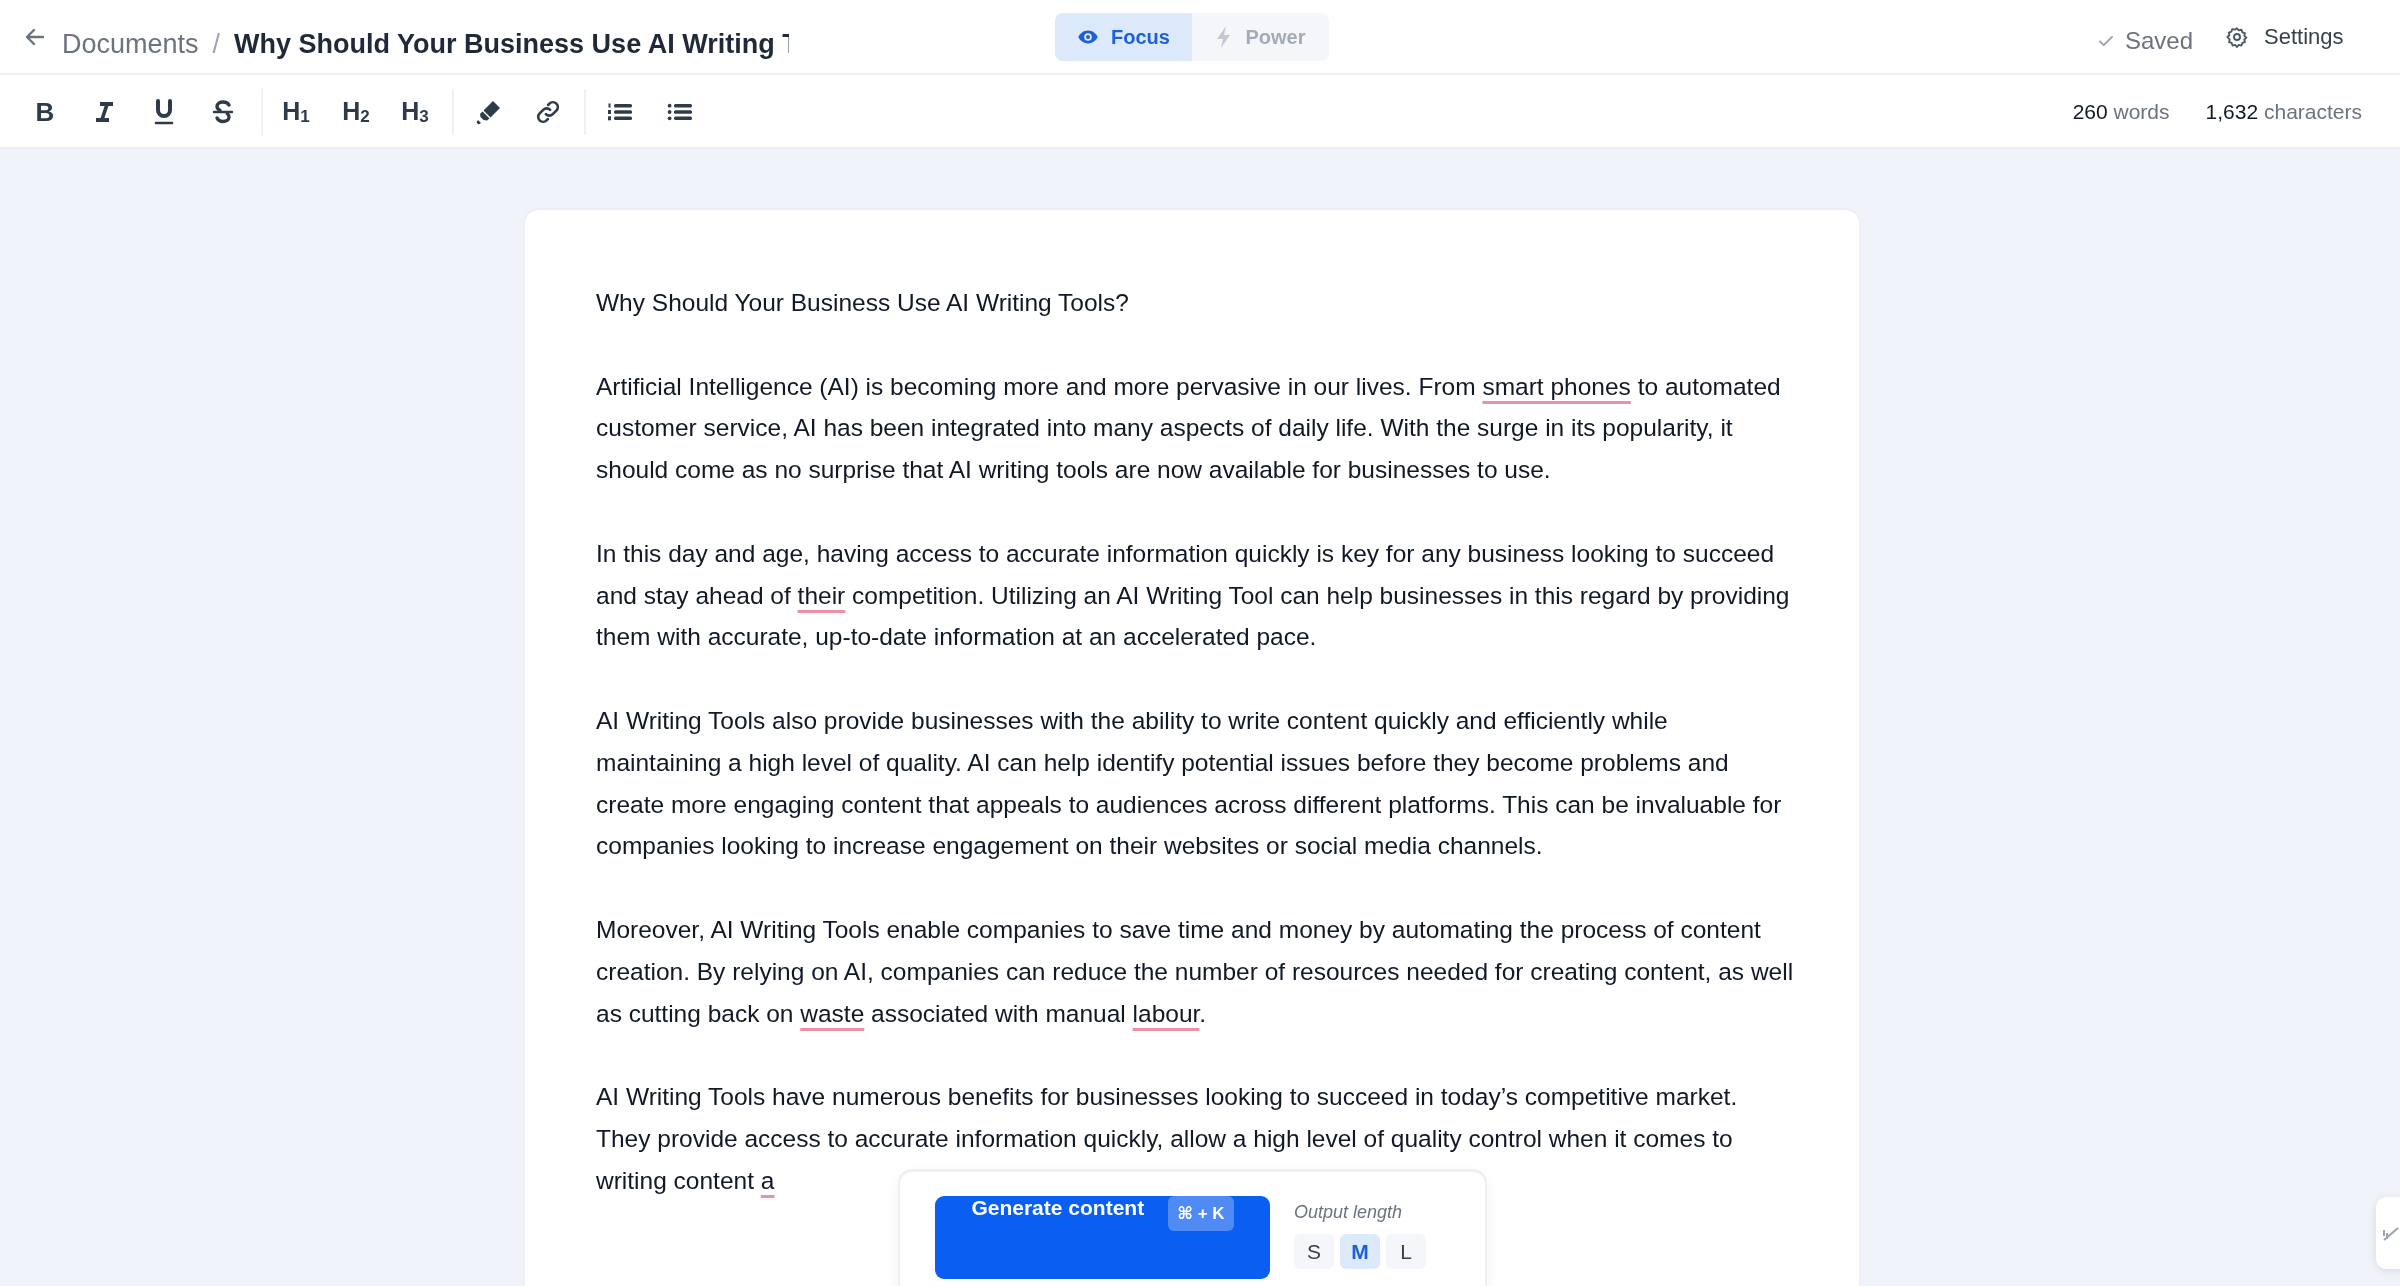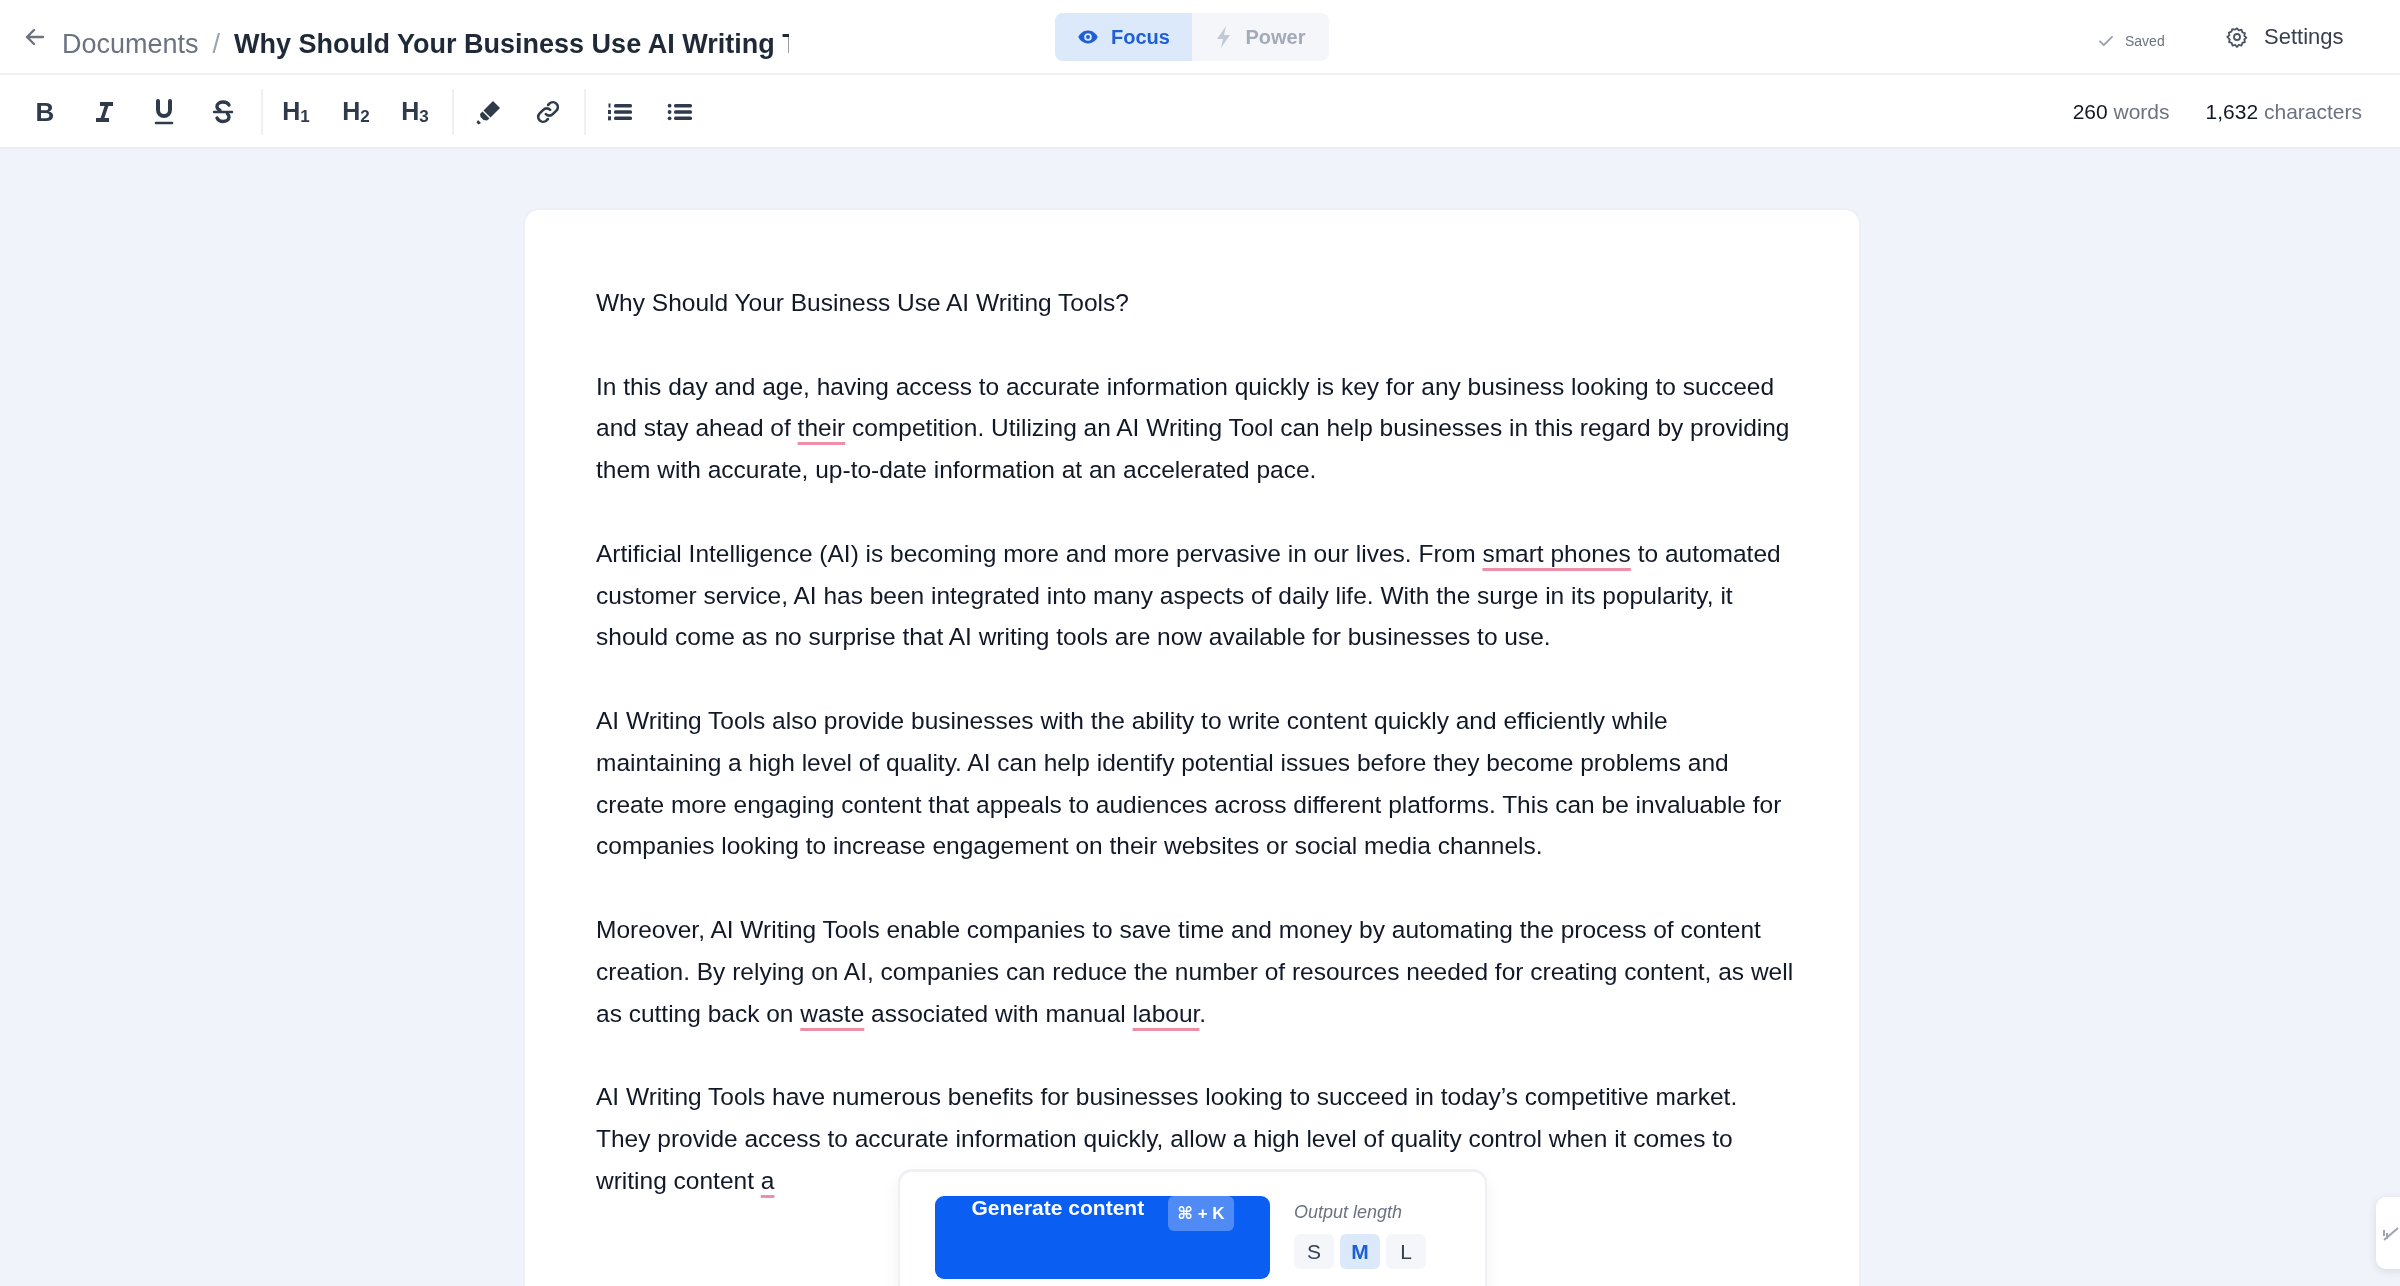--- a/index.html
+++ b/index.html
@@ -35,21 +35,21 @@
     background: #f5f6f9; border-radius: 8px; display: flex; overflow: hidden; justify-content: center;
   }
   .mode-btn {
     flex: 1; display: flex; align-items: center; justify-content: center;
     gap: 12px; font-size: 20px; font-weight: bold; cursor: pointer;
   }
   .mode-btn.active { background: #dce9fb; color: #1f5fd6; }
   .mode-btn.inactive { color: #a3aab8; }
   .saved {
     position: absolute; left: 2097px; top: 0; height: 82px; display: flex;
-    align-items: center; gap: 10px; font-size: 14px; color: #6b7280;
+    align-items: center; gap: 10px; font-size: 24px; color: #6b7280;
   }
   .settings {
     position: absolute; left: 2226px; top: 0; height: 73px; display: flex;
     align-items: center; gap: 16px; font-size: 22px; color: #374151; cursor: pointer;
   }
   
   .toolbar {
     position: absolute; left: 0; top: 75px; width: 2400px; height: 74px;
     background: #ffffff; border-bottom: 2px solid #eceef3;
   }
@@ -246,23 +246,23 @@
       <span class="count-num">1,632</span>
       <span class="count-label">characters</span>
     </div>
   </div>
 </div>
 
 <div class="card">
   <div class="doc">
     <p>Why Should Your Business Use AI Writing Tools?</p>
 
+    <p><span>Artificial Intelligence (AI) is becoming more and more pervasive in our lives. From </span><span class="spell">smart phones</span><span> to automated customer service, AI has been integrated into many aspects of daily life. With the surge in its popularity, it should come as no surprise that AI writing tools are now available for businesses to use.</span></p>
+
     <p><span>In this day and age, having access to accurate information quickly is key for any business looking to succeed and stay ahead of </span><span class="spell">their</span><span> competition. Utilizing an AI Writing Tool can help businesses in this regard by providing them with accurate, up-to-date information at an accelerated pace.</span></p>
-
-    <p><span>Artificial Intelligence (AI) is becoming more and more pervasive in our lives. From </span><span class="spell">smart phones</span><span> to automated customer service, AI has been integrated into many aspects of daily life. With the surge in its popularity, it should come as no surprise that AI writing tools are now available for businesses to use.</span></p>
 
     <p><span>AI Writing Tools also provide businesses with the ability to write content quickly and efficiently while maintaining a high level of quality. AI can help identify potential issues before they become problems and create more engaging content that appeals to audiences across different platforms. This can be invaluable for companies looking to increase engagement on their websites or social media channels.</span></p>
 
     <p><span>Moreover, AI Writing Tools enable companies to save time and money by automating the process of content creation. By relying on AI, companies can reduce the number of resources needed for creating content, as well as cutting back on </span><span class="spell">waste</span><span> associated with manual </span><span class="spell">labour</span><span>.</span></p>
 
     <p style="width:1175px"><span>AI Writing Tools have numerous benefits for businesses looking to succeed in today’s competitive market. They provide access to accurate information quickly, allow a high level of quality control when it comes to writing content </span><span class="spell">a</span><span style="white-space:pre">                                                    </span><span>ses. As more businesses begin</span></p>
   </div>
 </div>
 
 <div class="gen-panel">

